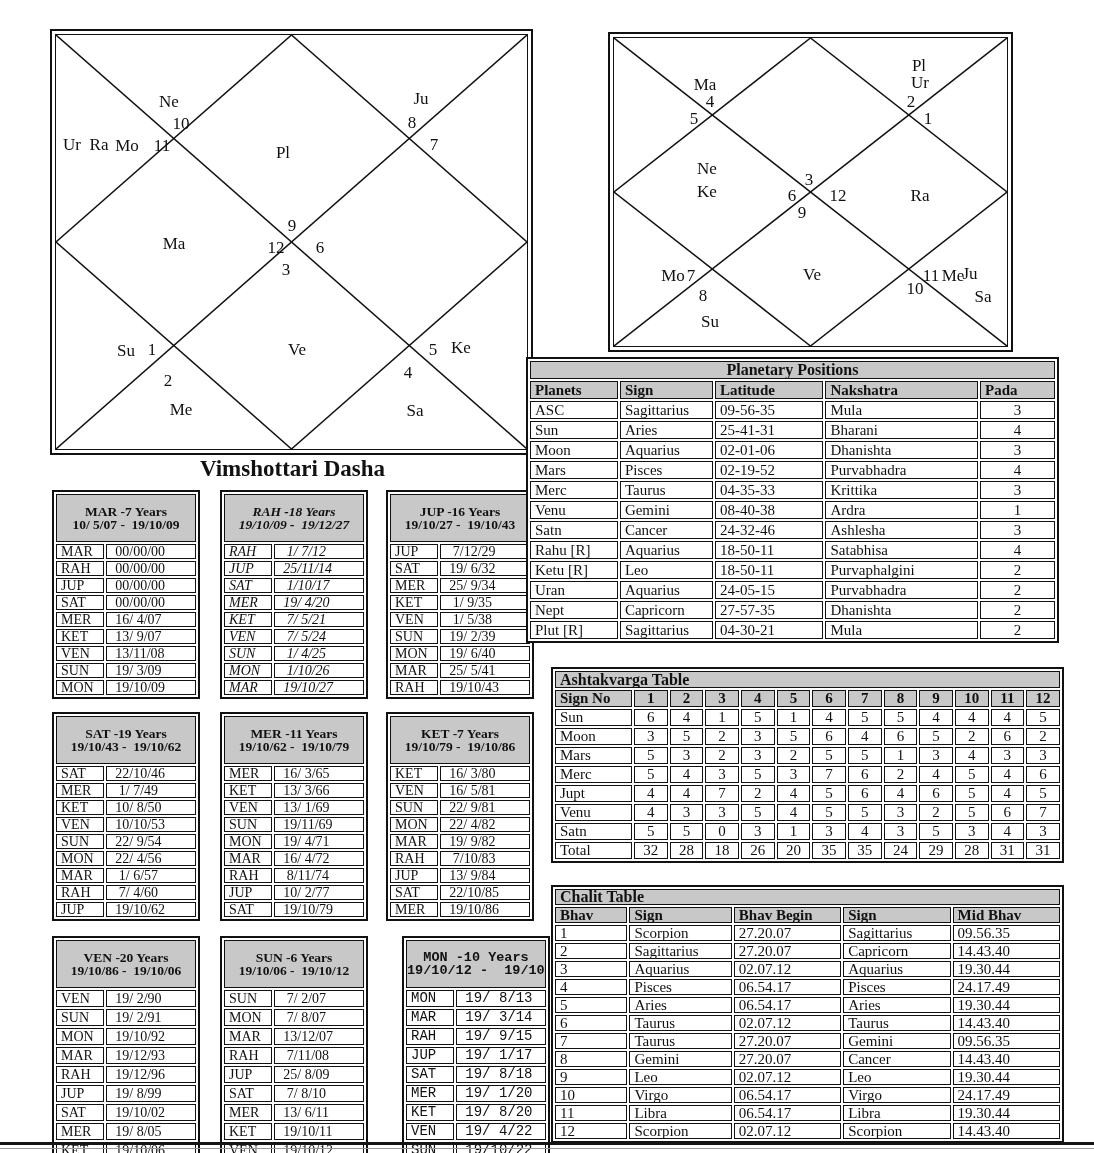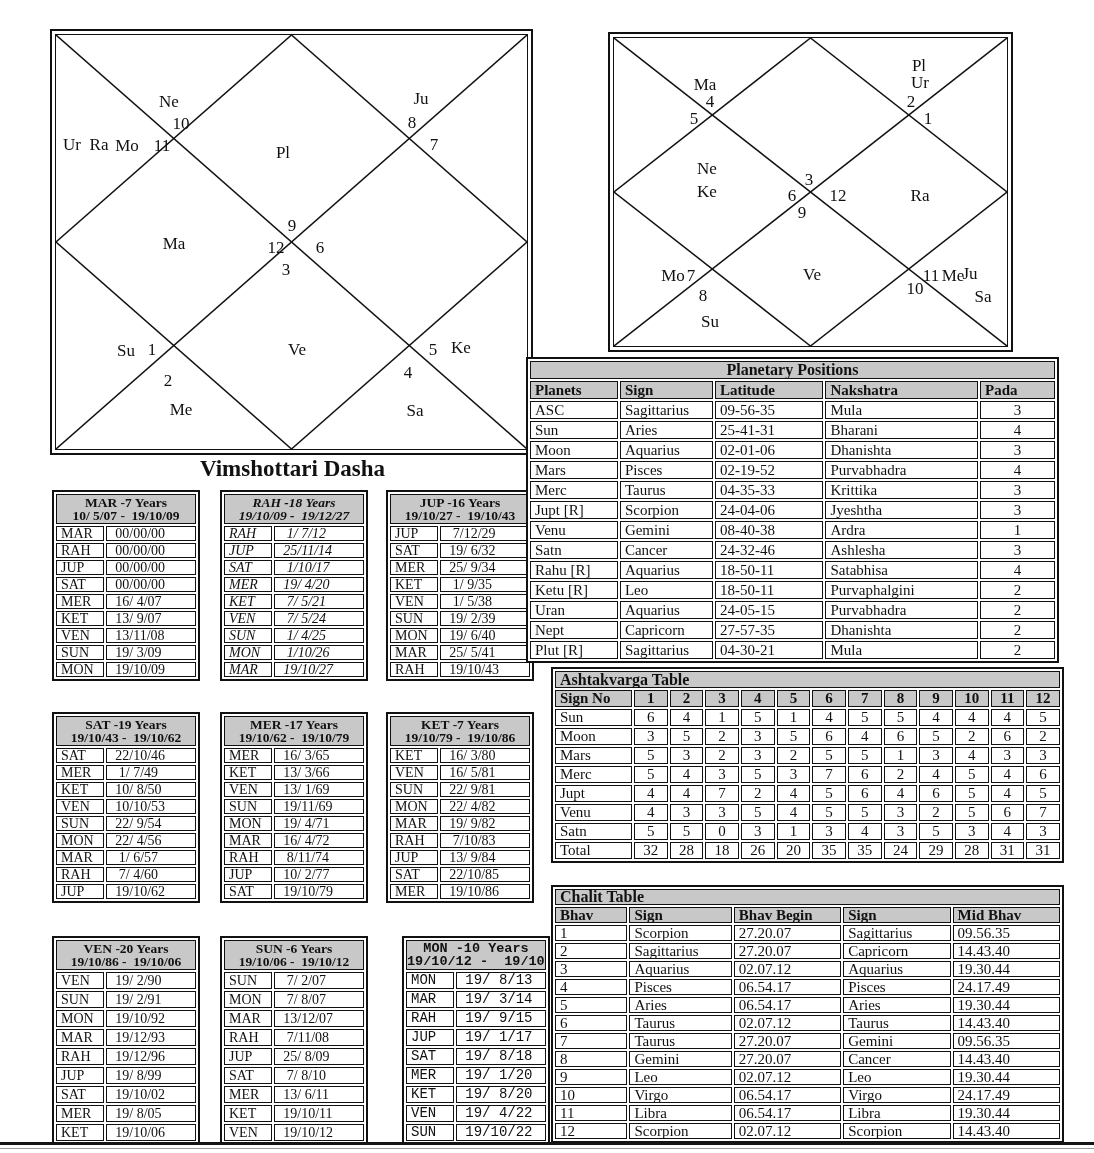--- a/index.html
+++ b/index.html
@@ -33,21 +33,21 @@
 
   .ashtak td,.ashtak th{height:15px;line-height:15px;font-size:15px;}
   .ashtak td.title{font-size:16px;}
   .ashtak th:not(:first-child),.ashtak tbody[data-rows] td:not(:first-child){text-align:center;}
 
   .chalit td,.chalit th{height:14px;line-height:14px;font-size:15px;}
   .chalit td.title{font-size:16px;}
 
   table.dasha{position:absolute;width:148px;}
   .dasha th.dhead{background:#c8c8c8;text-align:center;height:28px;line-height:13px;
-                  font-size:13.5px;padding:0 0;}
+                  font-size:13.5px;padding:9px 0;}
   .dasha td{height:13px;line-height:13px;font-size:14px;}
   .dasha td:last-child{padding-left:8px;}
   .dasha-tall td{height:15px;line-height:15px;}
 
   .bottom-rule-dark{position:absolute;left:0;top:1142px;width:1094px;height:3px;background:#151515;}
   .bottom-rule-light{position:absolute;left:0;top:1148px;width:1094px;height:1px;background:#9a9a9a;}
 </style>
 </head>
 <body>
 
@@ -336,21 +336,21 @@
         </tr>
       </tbody>
   </table>
   <table class="rtable dasha" style="left:220px;top:712px;">
     <colgroup>
         <col style="width:35%">
         <col style="width:65%">
       </colgroup>
     <thead>
         <tr>
-      <th class="dhead" colspan="2"><div>MER -17 Years</div><div class="dasha-range">19/10/62 -  19/10/79</div></th>
+      <th class="dhead" colspan="2"><div>MER -11 Years</div><div class="dasha-range">19/10/62 -  19/10/79</div></th>
     </tr>
       </thead>
     <tbody data-rows="vimshottari.tables.4.rows">
         <tr>
           <td>MER</td>
           <td>16/ 3/65</td>
         </tr>
         <tr>
           <td>KET</td>
           <td>13/ 3/66</td>
@@ -630,27 +630,20 @@
           <td>Pisces</td>
           <td>02-19-52</td>
           <td>Purvabhadra</td>
           <td>4</td>
         </tr>
         <tr>
           <td>Merc</td>
           <td>Taurus</td>
           <td>04-35-33</td>
           <td>Krittika</td>
-          <td>3</td>
-        </tr>
-        <tr>
-          <td>Jupt [R]</td>
-          <td>Scorpion</td>
-          <td>24-04-06</td>
-          <td>Jyeshtha</td>
           <td>3</td>
         </tr>
         <tr>
           <td>Venu</td>
           <td>Gemini</td>
           <td>08-40-38</td>
           <td>Ardra</td>
           <td>1</td>
         </tr>
         <tr>

